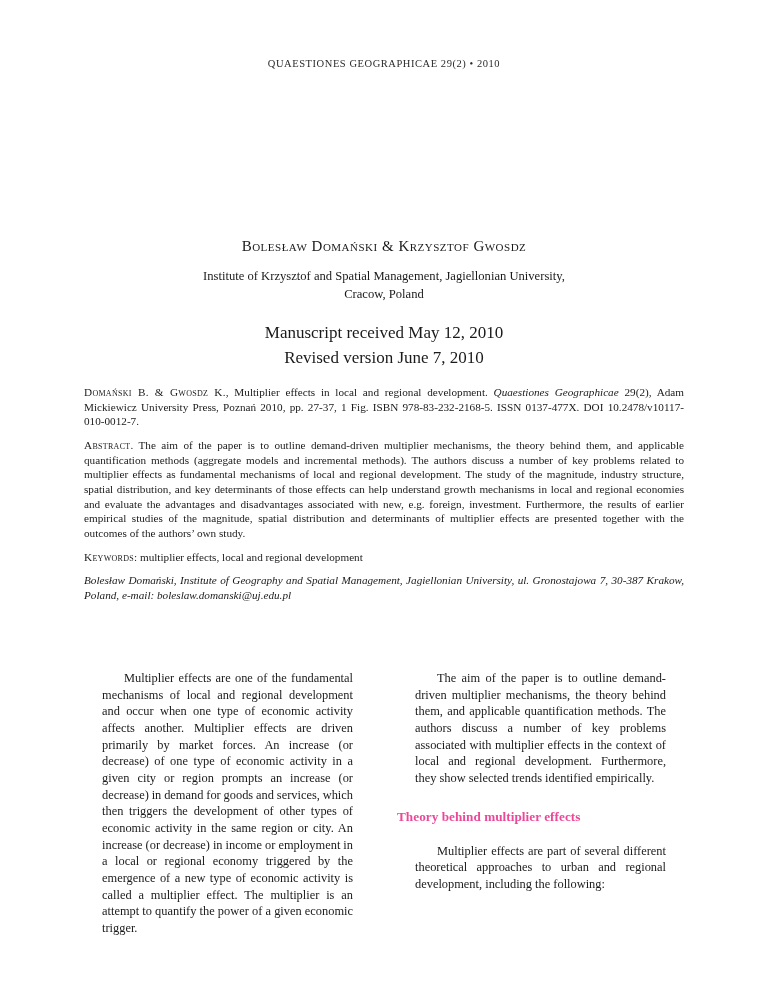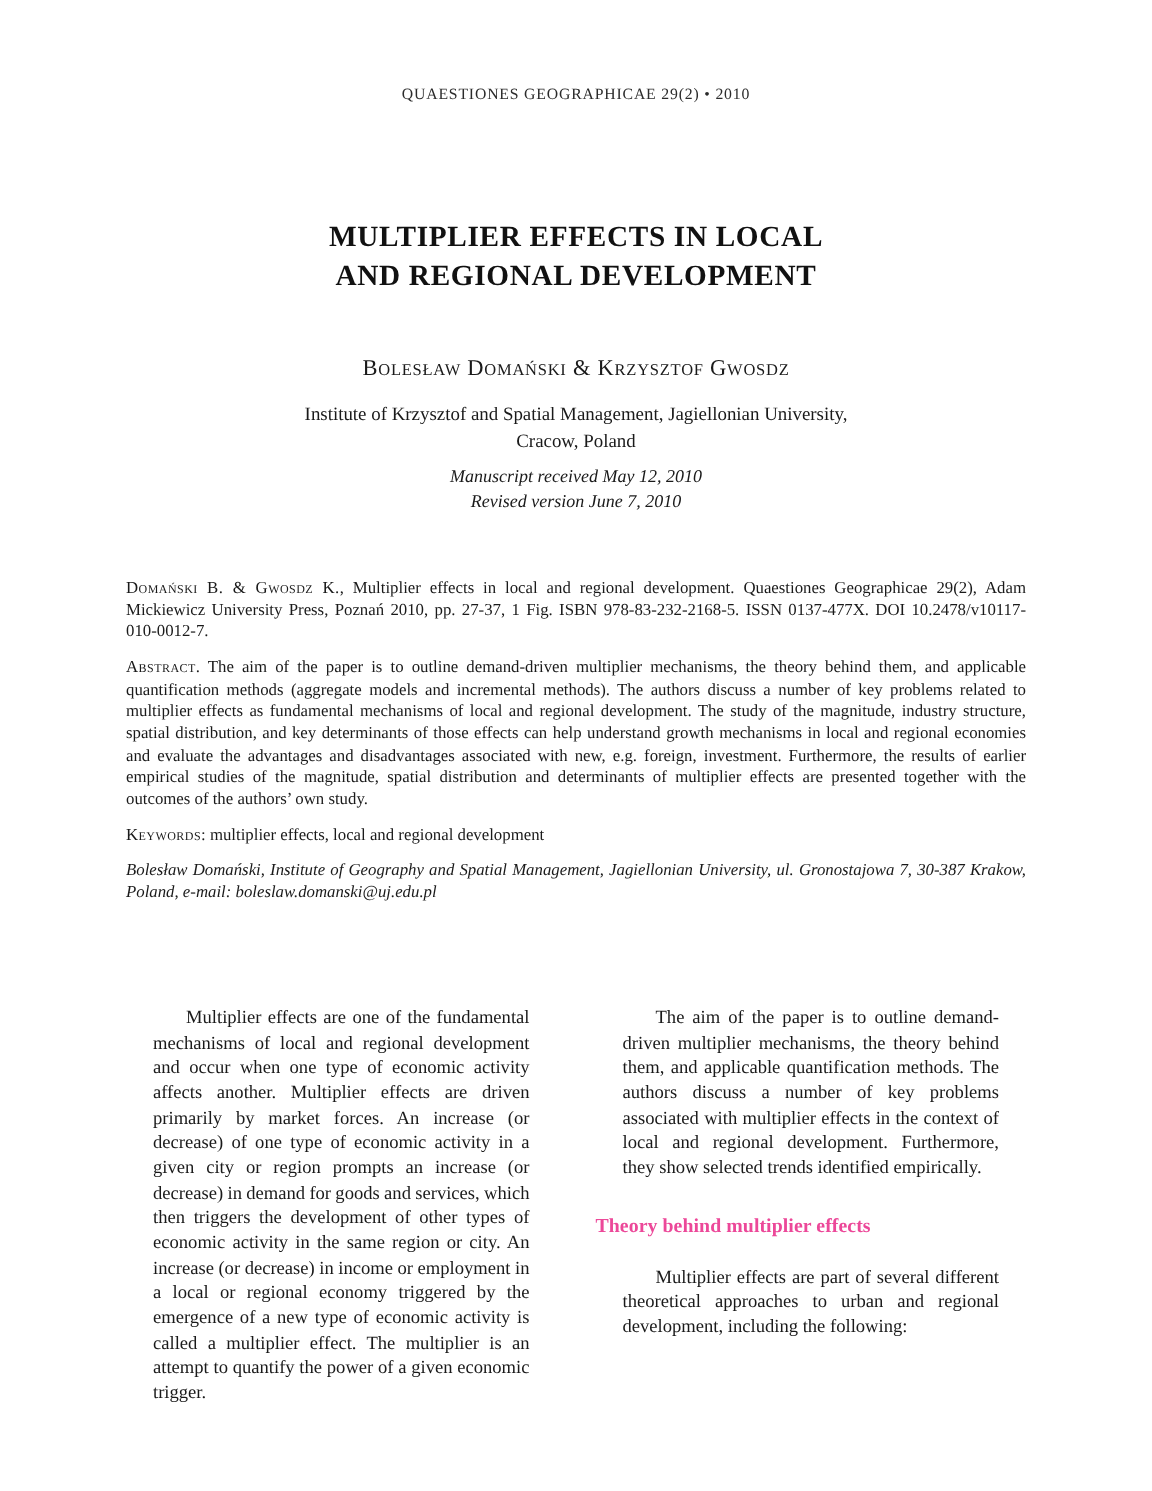--- a/index.html
+++ b/index.html
@@ -74,28 +74,27 @@
     left: 134px;
     width: 500px;
     text-align: center;
     font-size: 12.6px;
     line-height: 1.42;
     color: #1a1a1a;
   }
 
   .received {
     position: absolute;
-    top: 309px;
+    top: 321px;
     left: 134px;
     width: 500px;
     text-align: center;
-    font-size: 12px;
+    font-size: 17px;
     line-height: 1.45;
     color: #1a1a1a;
-    font-style: italic;
   }
 
   
   .meta-block {
     position: absolute;
     top: 385px;
     left: 84px;
     width: 600px;
   }
   .meta-para {
@@ -104,21 +103,21 @@
     text-align: justify;
     margin: 0 0 9px 0;
     color: #1a1a1a;
     hyphens: none;
   }
   .meta-para:last-child { margin-bottom: 0; }
   .sc {
     font-variant: small-caps;
     letter-spacing: 0.3px;
   }
-  .ital { }
+  .ital { font-style: italic; }
   .contact {
     font-size: 11.2px;
     line-height: 1.34;
     text-align: justify;
     font-style: italic;
     margin: 9px 0 0 0;
     color: #1a1a1a;
   }
 
   
@@ -154,24 +153,20 @@
     letter-spacing: 0.05px;
   }
 </style>
 </head>
 <body>
 
 <div class="page">
 
   <div class="running-head">QUAESTIONES GEOGRAPHICAE 29(2) • 2010</div>
 
-  <div class="title-block">
-    <div class="title-line">MULTIPLIER EFFECTS IN LOCAL</div>
-    <div class="title-line">AND REGIONAL DEVELOPMENT</div>
-  </div>
 
   <div class="authors">Bolesław Domański &amp; Krzysztof Gwosdz</div>
 
   <div class="affiliation">
     <div>Institute of Krzysztof and Spatial Management, Jagiellonian University,</div>
     <div>Cracow, Poland</div>
   </div>
 
   <div class="received">
     <div>Manuscript received May 12, 2010</div>

